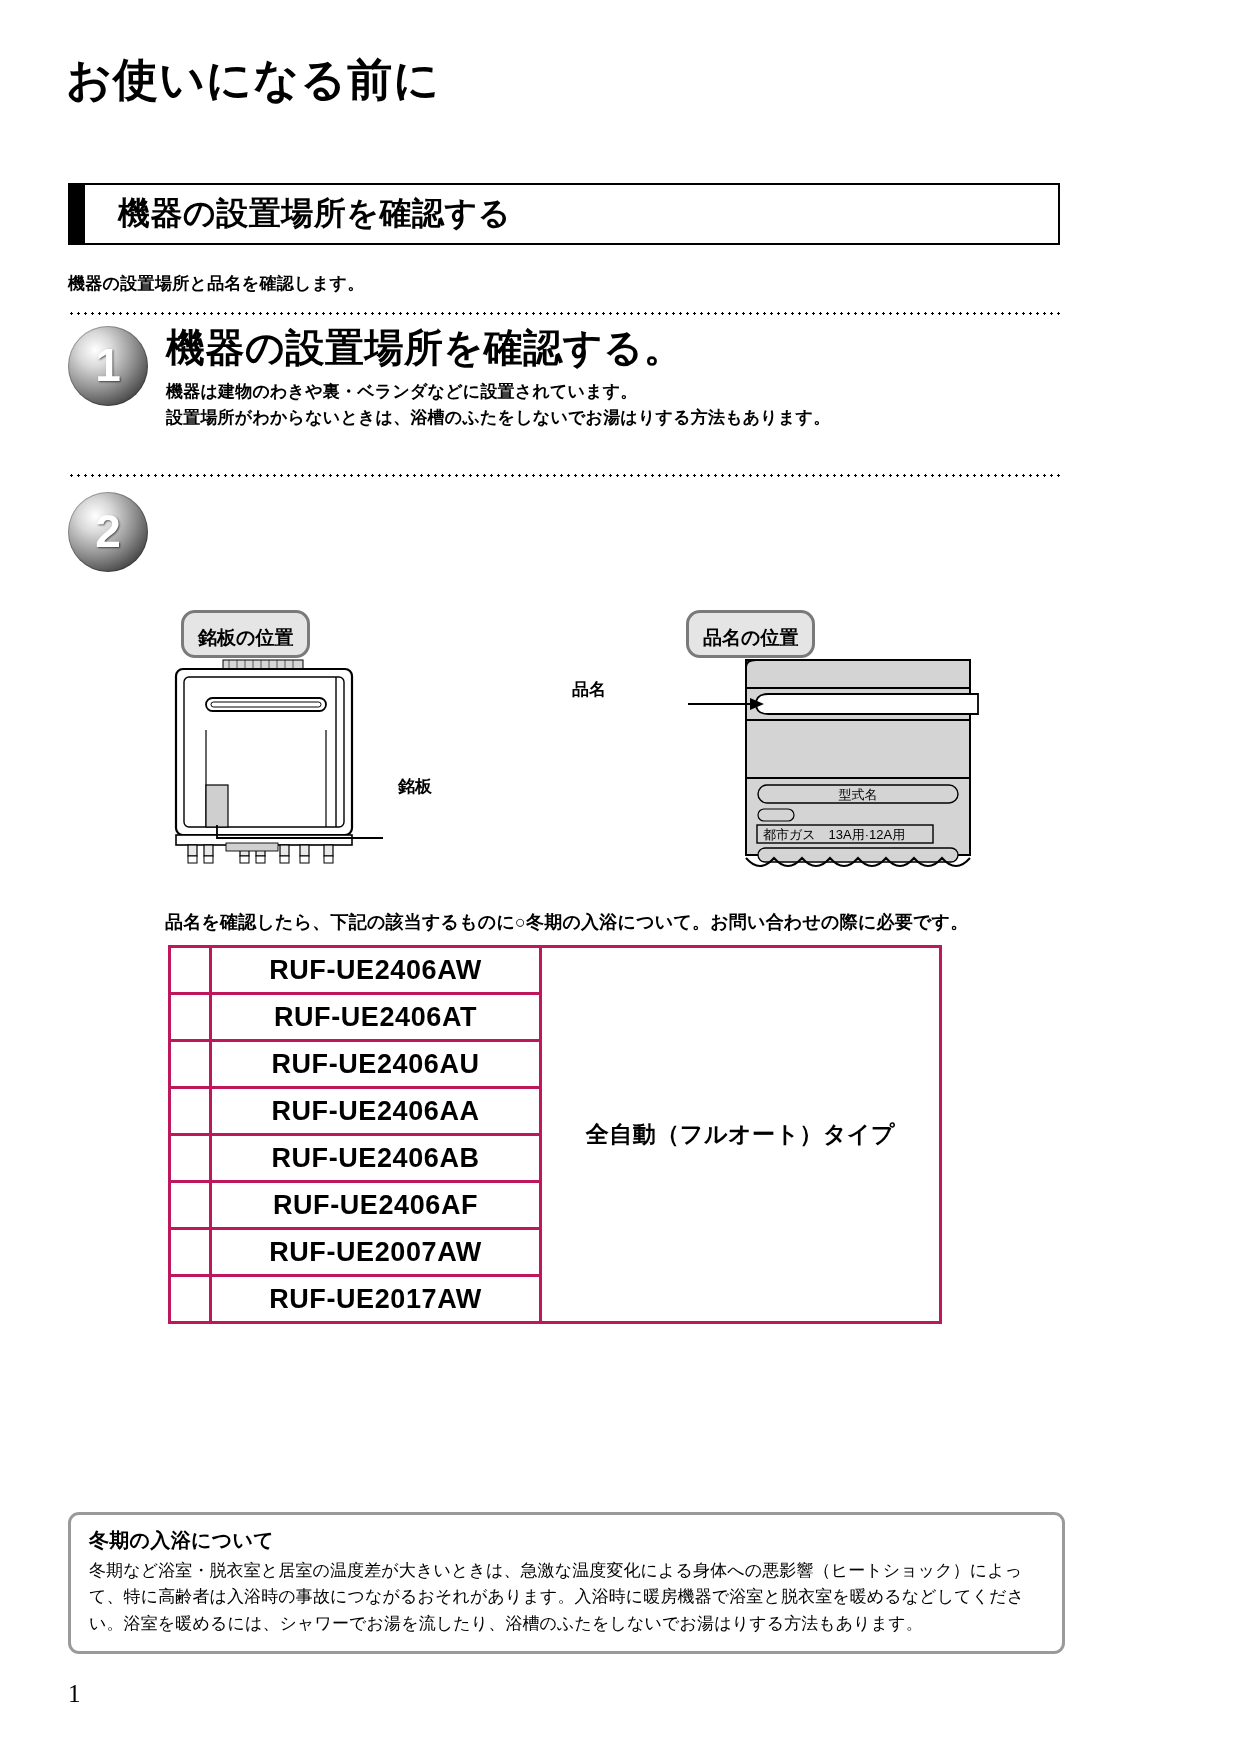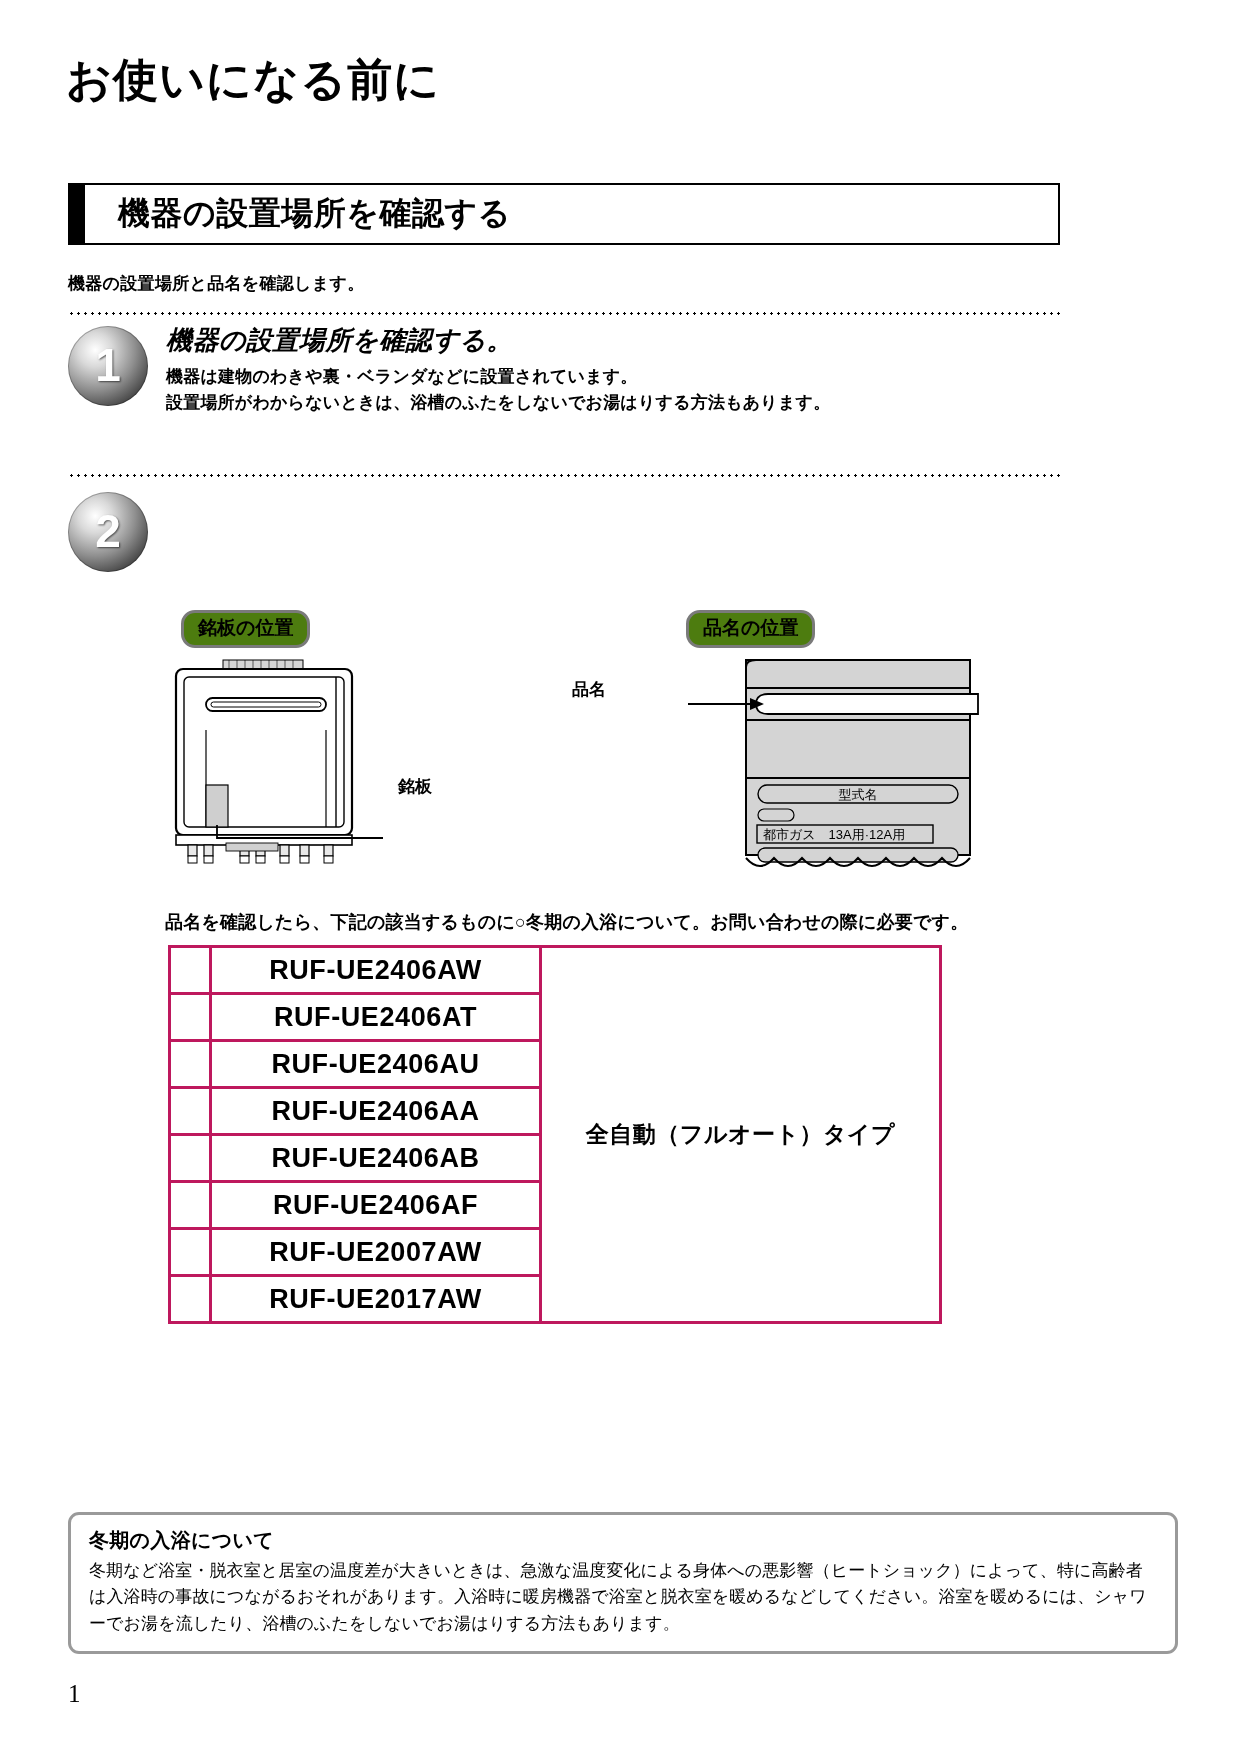--- a/index.html
+++ b/index.html
@@ -109,26 +109,25 @@
     color: #ffffff;
     line-height: 1;
     text-shadow: 1px 1px 2px rgba(0,0,0,0.6);
     transform: translateY(-1px);
   }
 
   .step-body {
     margin-left: 98px;
   }
   .step-title {
-    font-size: 26px;
+    font-size: 39px;
     font-weight: bold;
     letter-spacing: 0.5px;
     line-height: 1.15;
     white-space: nowrap;
-    font-style: italic;
   }
   .step-desc {
     font-size: 17px;
     font-weight: bold;
     line-height: 1.55;
     letter-spacing: 0.2px;
     margin-top: 8px;
     white-space: nowrap;
   }
 
@@ -138,24 +137,24 @@
     left: 68px;
     top: 600px;
     width: 1000px;
     height: 300px;
   }
 
   .pill-label {
     position: absolute;
     border: 3px solid #7a7a7a;
     border-radius: 14px;
-    background: #4d7c0f;
+    background: #e5e5e5;
     font-size: 19px;
     font-weight: bold;
-    padding: 2px 14px 4px 14px;
+    padding: 12px 14px 4px 14px;
     white-space: nowrap;
     box-sizing: border-box;
   }
   .pill-label.left-pill { left: 113px; top: 10px; }
   .pill-label.right-pill { left: 618px; top: 10px; }
 
   .callout-text {
     position: absolute;
     font-size: 17px;
     font-weight: bold;
@@ -201,21 +200,21 @@
     font-size: 23px;
     font-weight: bold;
     letter-spacing: 0.5px;
   }
 
   
   .caution {
     position: absolute;
     left: 68px;
     top: 1512px;
-    width: 1110px;
+    width: 997px;
     border: 3px solid #9a9a9a;
     border-radius: 11px;
     box-sizing: border-box;
     padding: 12px 18px 14px 18px;
     background: #ffffff;
   }
   .caution-title {
     font-size: 20px;
     font-weight: bold;
     letter-spacing: 0.3px;

